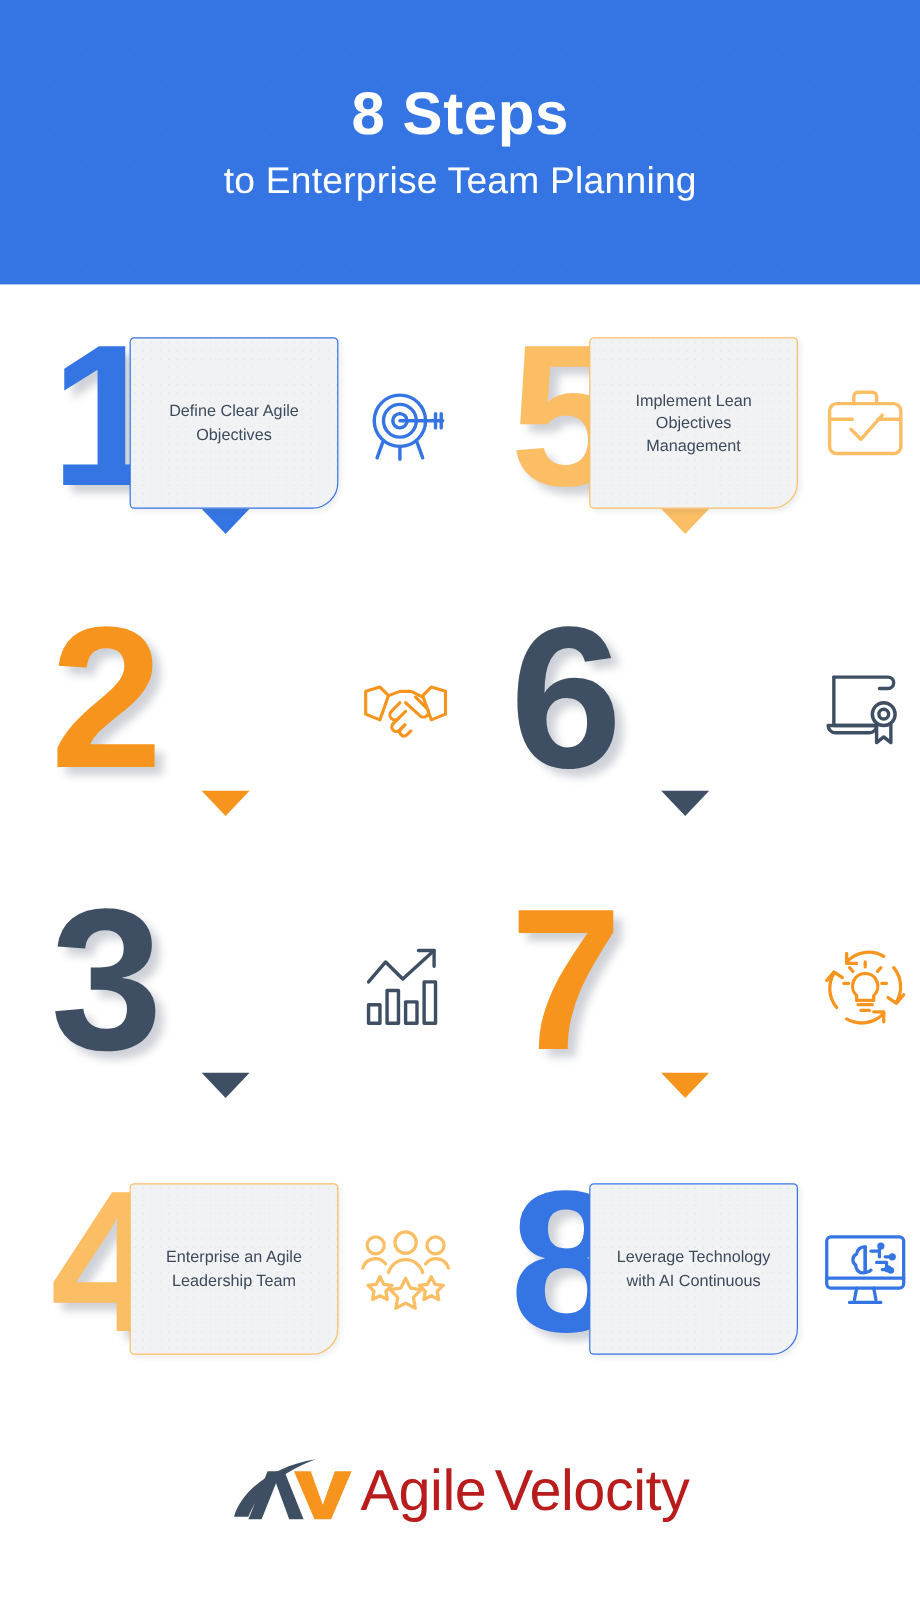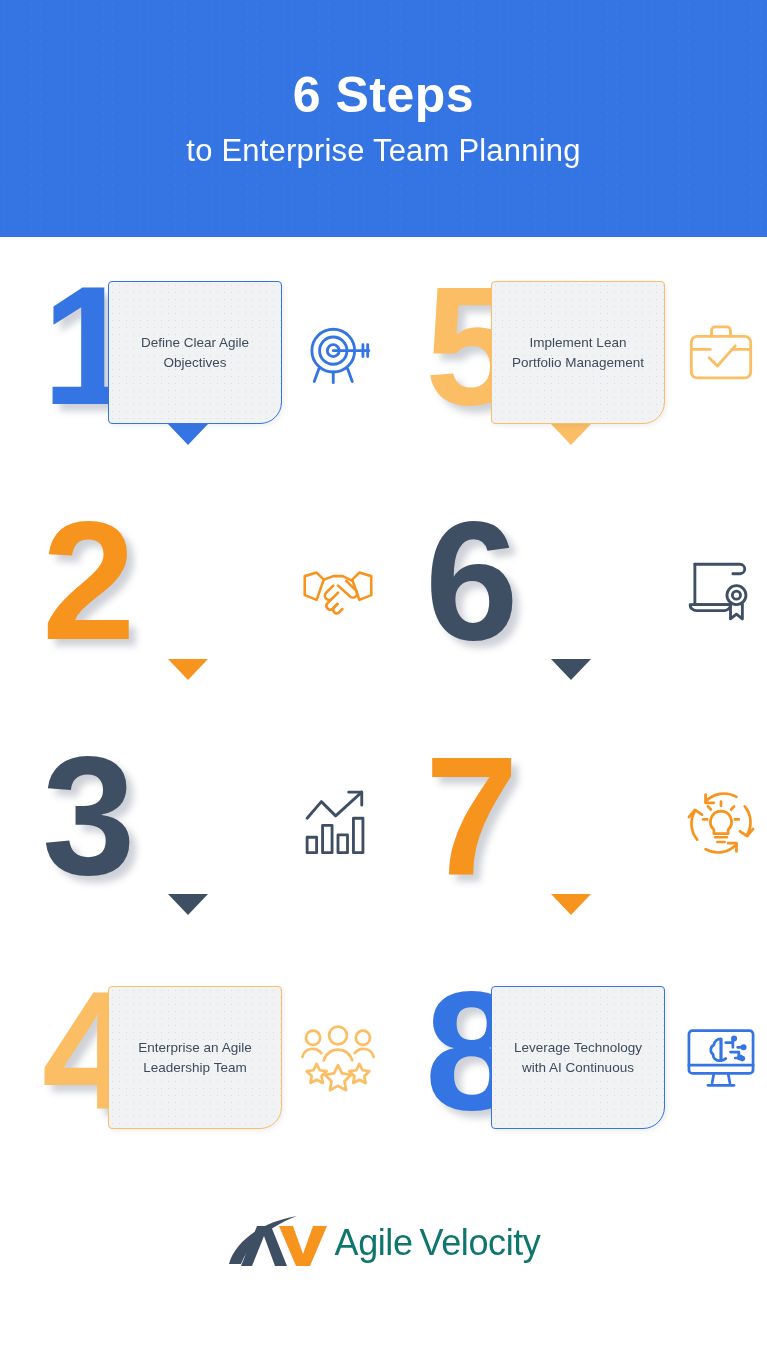--- a/index.html
+++ b/index.html
@@ -174,36 +174,36 @@
     justify-content: center;
     padding-top: 32px;
   }
   .logo {
     display: flex;
     align-items: center;
     gap: 2px;
   }
   .logo-mark { width: 108px; height: 62px; display: block; }
   .logo-text {
-    font-size: 36px;
+    font-size: 48px;
     font-weight: 400;
-    color: #0f766e;
+    color: #b91c1c;
     letter-spacing: -0.4px;
     line-height: 1;
     margin-left: -2px;
   }
   .logo-text .lw2 { margin-left: 7px; }
 </style>
 </head>
 <body>
 
 <div id="page">
 
   <div class="header">
-    <div class="header-title">6 Steps</div>
+    <div class="header-title">8 Steps</div>
     <div class="header-subtitle">to Enterprise Team Planning</div>
   </div>
 
   <div class="steps-grid">
 
     <div class="step c-blue">
       <div class="step-inner">
         <div class="step-number">1</div>
         <div class="step-card">
           <div class="step-text">Define Clear Agile Objectives</div>
@@ -219,21 +219,21 @@
             <path d="M16 45 L12 56 M28 48 L28 57 M40 45 L44 56"></path>
           </svg>
         </div>
       </div>
     </div>
 
     <div class="step c-lightorange">
       <div class="step-inner">
         <div class="step-number">5</div>
         <div class="step-card">
-          <div class="step-text">Implement Lean Portfolio Management</div>
+          <div class="step-text">Implement Lean Objectives Management</div>
         </div>
         <div class="step-pointer"></div>
         <div class="step-icon">
           <svg viewBox="0 0 64 64" fill="none" stroke="#FBBE64" stroke-width="2.4" stroke-linecap="round" stroke-linejoin="round">
             <rect x="7" y="18" width="50" height="35" rx="5"></rect>
             <path d="M24 18 V13 a3 3 0 0 1 3-3 h10 a3 3 0 0 1 3 3 v5"></path>
             <path d="M7 29 h16 M41 29 h16"></path>
             <path d="M22 36 L29 43 L44 26"></path>
           </svg>
         </div>

